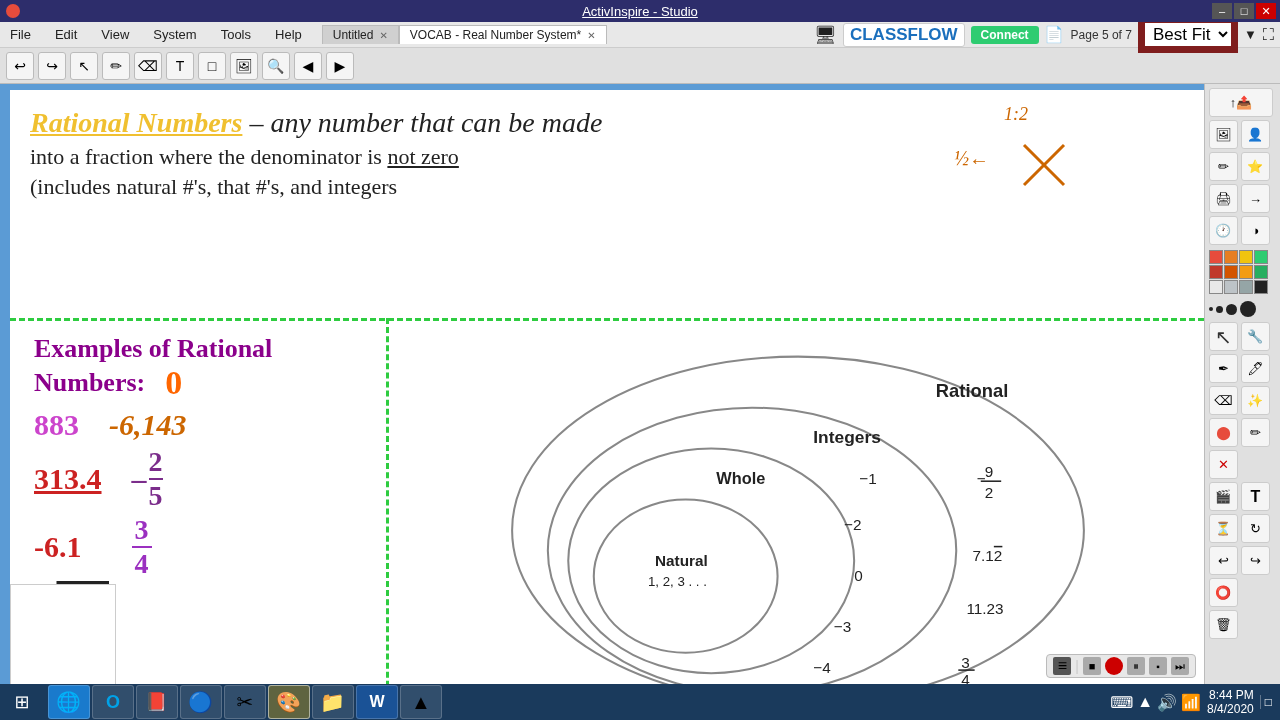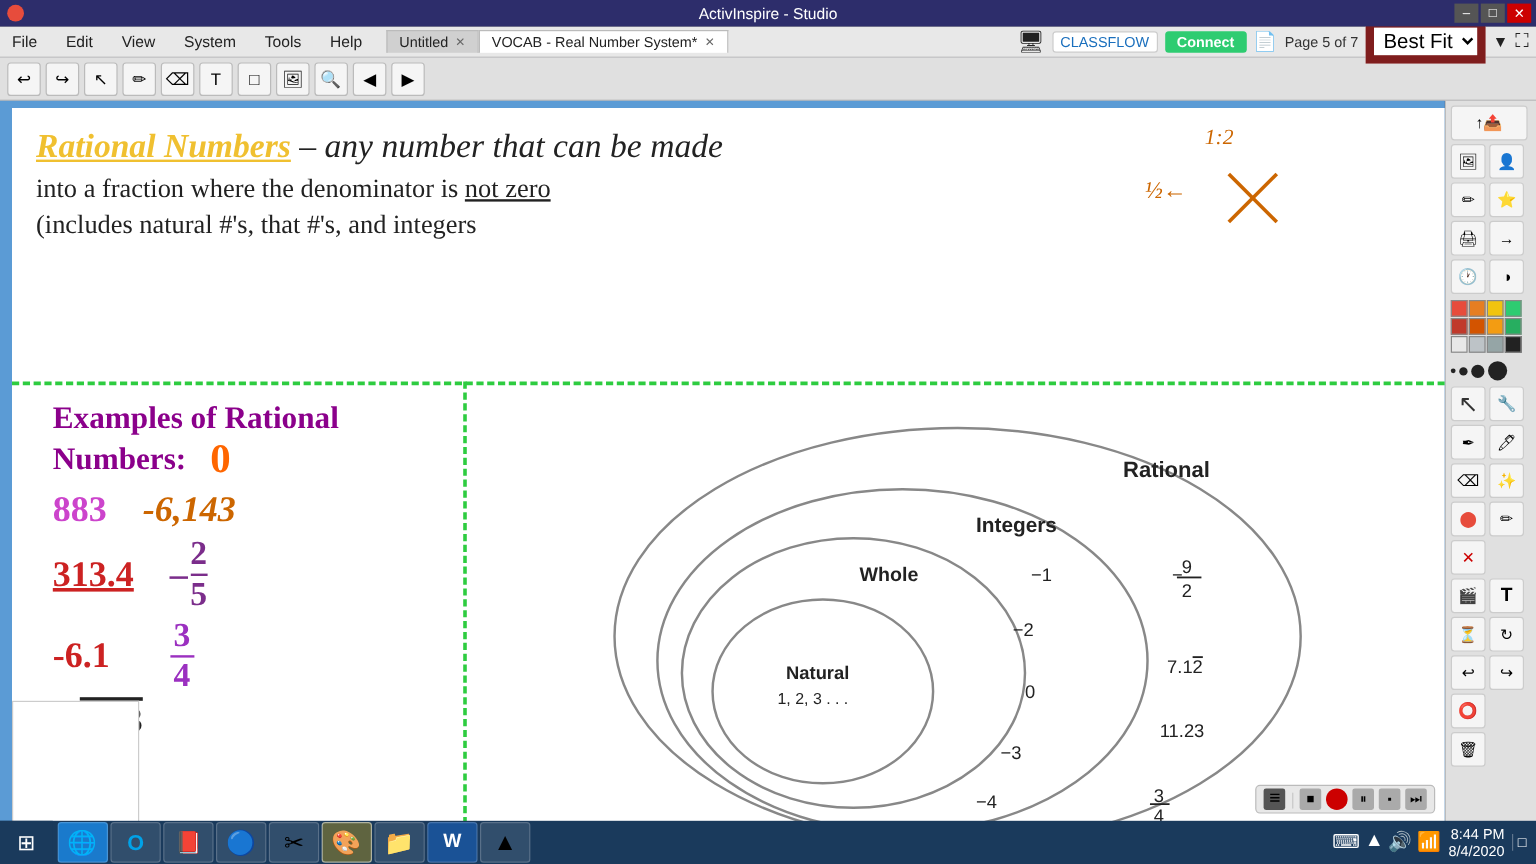--- a/index.html
+++ b/index.html
@@ -8,20 +8,21 @@
     
     .title-bar {
       height: 22px;
       background: #2d2d6b;
       display: flex;
       align-items: center;
       justify-content: center;
       color: white;
       font-size: 13px;
       position: relative;
+      text-decoration: underline;
     }
     .title-bar-controls {
       position: absolute;
       right: 0;
       display: flex;
       gap: 2px;
       padding-right: 4px;
     }
     .title-btn {
       width: 20px; height: 16px;
@@ -63,22 +64,22 @@
       display: flex;
       align-items: center;
       gap: 6px;
       padding-right: 6px;
     }
     .classflow-badge {
       background: #fff;
       border: 1px solid #ccc;
       border-radius: 3px;
       padding: 1px 6px;
-      font-weight: normal;
-      font-size: 12px;
+      font-weight: bold;
+      font-size: 17px;
       color: #1a6fbd;
       text-align: center;
     }
     .connect-btn {
       background: #2ecc71;
       color: white;
       border: none;
       border-radius: 3px;
       padding: 2px 10px;
       font-size: 12px;
@@ -413,21 +414,21 @@
           <text x="30" y="65" font-size="20" fill="#cc6600" font-family="Georgia" font-style="italic">½←</text>
 
           <line x1="100" y1="45" x2="140" y2="85" stroke="#cc6600" stroke-width="3"></line>
           <line x1="140" y1="45" x2="100" y2="85" stroke="#cc6600" stroke-width="3"></line>
         </svg>
 
         <div style="position:absolute; top:228px; left:0; right:0; border-top:3px dashed #2ecc40;"></div>
 
         <div style="position:absolute; top:228px; bottom:0; left:376px; border-left:3px dashed #2ecc40;"></div>
 
-        <div style="position:absolute; top:236px; left:14px; width:375px; padding:8px 20px;">
+        <div style="position:absolute; top:236px; left:4px; width:375px; padding:8px 20px;">
           <div>
             <span class="examples-title">Examples of Rational</span>
           </div>
           <div style="display:flex; align-items:center;">
             <span class="examples-numbers-label">Numbers:</span>
             <span class="zero-num">0</span>
           </div>
 
           <div class="examples-row">
             <span class="ex-num-pink">883</span>

